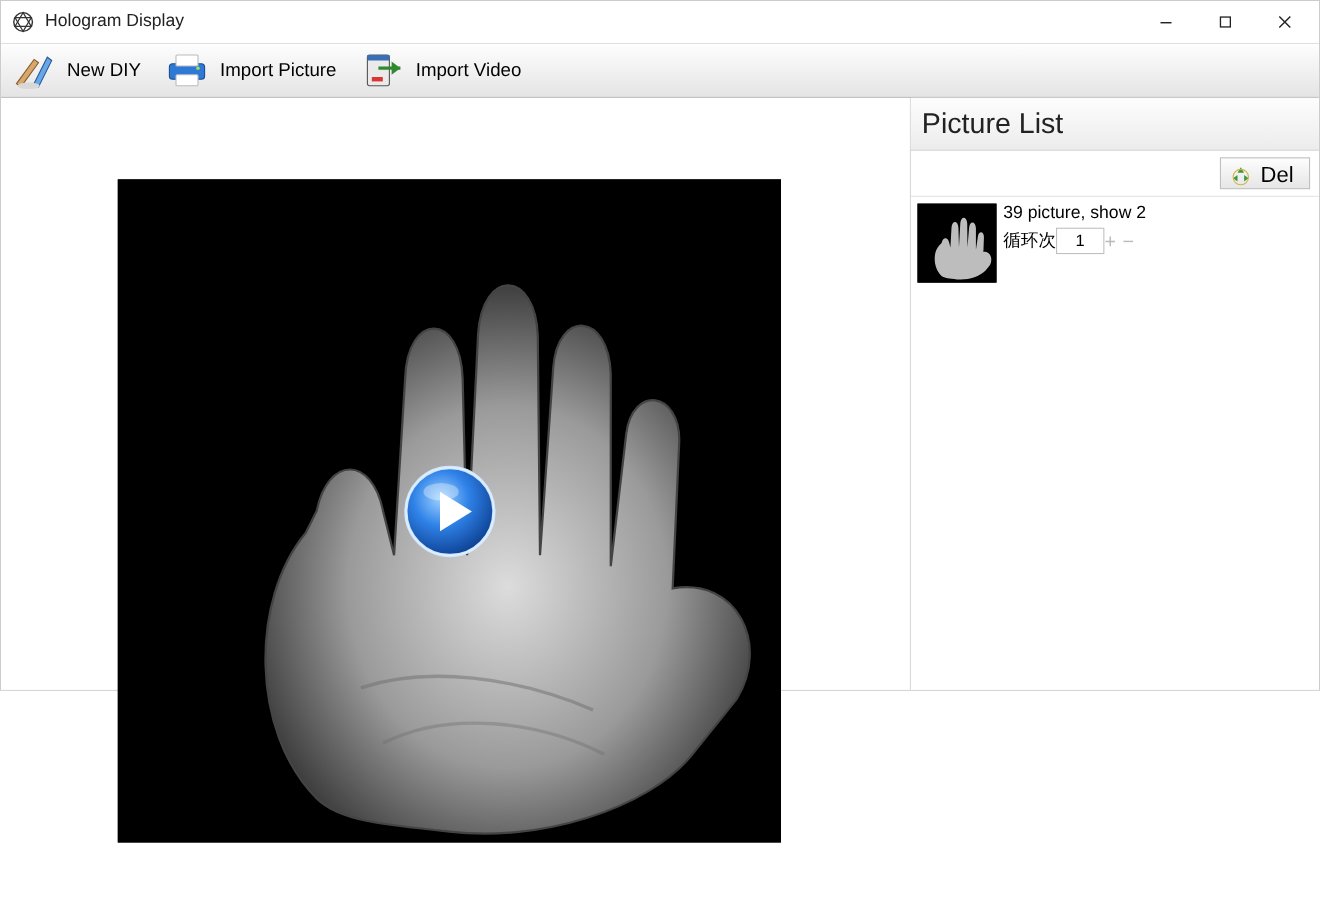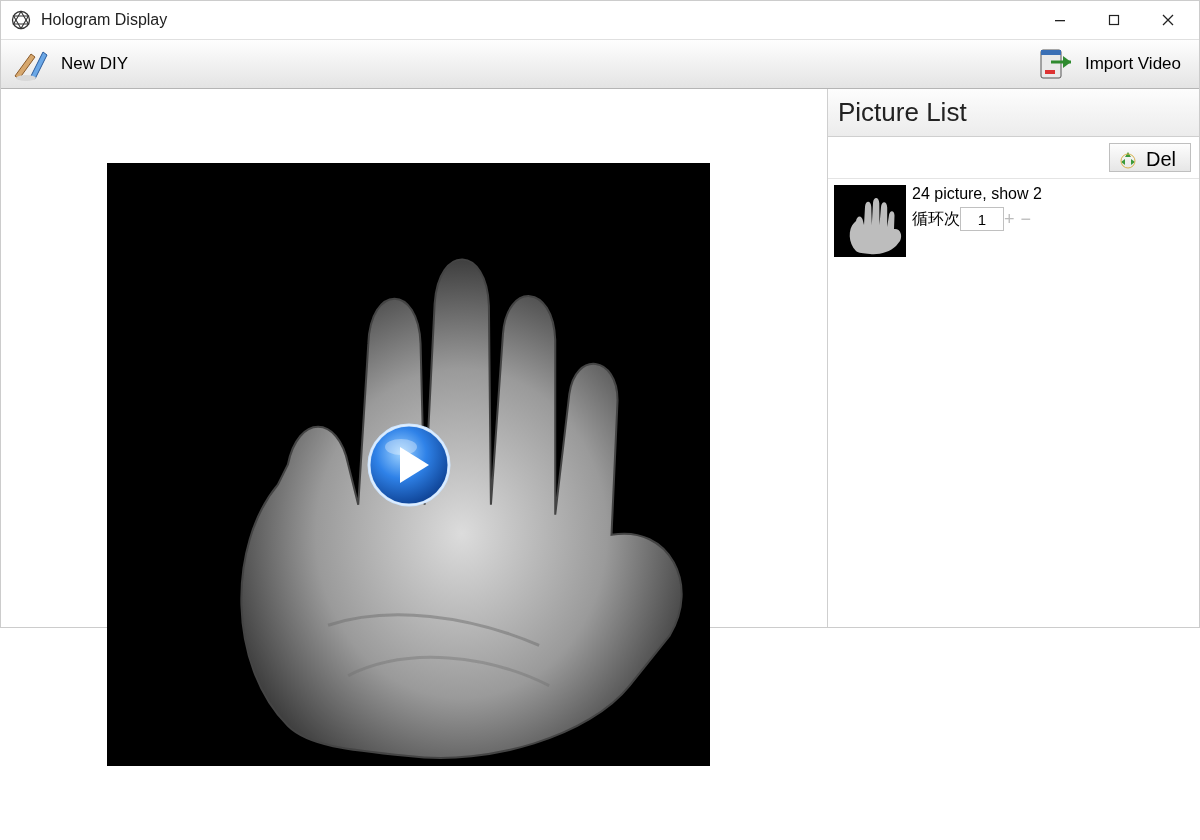--- a/index.html
+++ b/index.html
@@ -7,21 +7,21 @@
   .window { width: 1200px; height: 628px; display: flex; flex-direction: column; border: 1px solid #ccc; }
 
   
   .titlebar { height: 38px; background: #fff; display: flex; align-items: center; padding: 0 4px; }
   .titlebar .app-icon { width: 20px; height: 20px; margin: 0 10px 0 6px; display:flex; align-items:center; justify-content:center; }
   .titlebar .title { font-size: 16px; color: #222; flex: 0 0 auto; }
   .titlebar .spacer { flex: 1; }
   .winbtn { width: 54px; height: 36px; display: flex; align-items: center; justify-content: center; color:#222; }
 
   
-  .toolbar { height: 50px; background: linear-gradient(to bottom, #fefefe, #e4e4e4); border-top: 1px solid #e0e0e0; border-bottom: 1px solid #b5b5b5; display: flex; align-items: center; gap: 2px; padding: 0 4px; justify-content: space-between; }
+  .toolbar { height: 50px; background: linear-gradient(to bottom, #fefefe, #e4e4e4); border-top: 1px solid #e0e0e0; border-bottom: 1px solid #b5b5b5; display: flex; align-items: center; gap: 2px; padding: 0 4px; }
   .tool { display: flex; align-items: center; gap: 10px; padding: 4px 14px 4px 6px; font-size: 17px; color:#000; }
   .tool .ticon { width: 40px; height: 36px; display:flex; align-items:center; justify-content:center; }
 
   
   .workspace { flex:1; display:flex; min-height:0; }
   .canvas { flex:1; background:#fff; position:relative; }
   .preview { position:absolute; left:106px; top:74px; width:603px; height:603px; background:#000; }
   .hand { position:absolute; inset:0; }
   .playbtn { position:absolute; left:50%; top:50%; transform:translate(-50%,-50%); width:88px; height:88px; }
 
@@ -80,20 +80,31 @@
       <span class="ticon">
         <svg width="40" height="36" viewBox="0 0 40 36">
           <path d="M4 30 L20 8 L24 11 L8 33 Z" fill="#d7a86e" stroke="#8a5a2a" stroke-width="1"></path>
           <path d="M20 30 L32 6 L36 9 L24 33 Z" fill="#6aa7e6" stroke="#2a5a9a" stroke-width="1"></path>
           <ellipse cx="15" cy="32" rx="10" ry="3" fill="#d8d8d8"></ellipse>
         </svg>
       </span>
       <span>New DIY</span>
     </div>
 
+    <div class="tool">
+      <span class="ticon">
+        <svg width="40" height="36" viewBox="0 0 40 36">
+          <rect x="4" y="12" width="32" height="14" rx="3" fill="#2f79d6" stroke="#1c4e8f"></rect>
+          <rect x="10" y="4" width="20" height="10" rx="1" fill="#fff" stroke="#bbb"></rect>
+          <rect x="10" y="22" width="20" height="10" rx="1" fill="#fff" stroke="#bbb"></rect>
+          <circle cx="30" cy="16" r="1.6" fill="#9fe05a"></circle>
+        </svg>
+      </span>
+      <span>Import Picture</span>
+    </div>
 
     <div class="tool">
       <span class="ticon">
         <svg width="40" height="36" viewBox="0 0 40 36">
           <rect x="6" y="4" width="20" height="28" rx="2" fill="#eaeaea" stroke="#555"></rect>
           <path d="M6 4 h20 v5 h-20 Z" fill="#3a6fb5"></path>
           <path d="M16 16 L36 16" stroke="#2f8a2f" stroke-width="3"></path>
           <path d="M36 16 L28 10 L28 22 Z" fill="#2f8a2f"></path>
           <rect x="10" y="24" width="10" height="4" fill="#d33"></rect>
         </svg>
@@ -172,21 +183,21 @@
             <rect width="72" height="72" fill="#000"></rect>
             <path d="M22 66 C14 58 14 44 20 38 L22 36 C23 30 28 30 29 36 L30 40
                      L31 22 C31.3 15 37 15 37.3 22 L37.8 40
                      L39 18 C39.5 11 45 11.3 45.3 18.2 L45.5 40
                      L47 22 C47.5 15.5 53 15.8 53.2 22.4 L53.2 42
                      L55 30 C55.8 24.5 60.5 25.2 60.5 30.4 L60 44
                      C66 43 69 50 66 56 L62 61 C56 67 45 70 36 69 C29 68.3 24.5 68 22 66 Z" fill="#bdbdbd"></path>
           </svg>
         </div>
         <div class="entryinfo">
-          <div>24 picture, show 2</div>
+          <div>39 picture, show 2</div>
           <div class="looprow">
             <span>循环次</span>
             <input class="loopinput" value="1" style="">
             <span class="pm">
               <span>+</span>
               <span>−</span>
             </span>
           </div>
         </div>
       </div>

